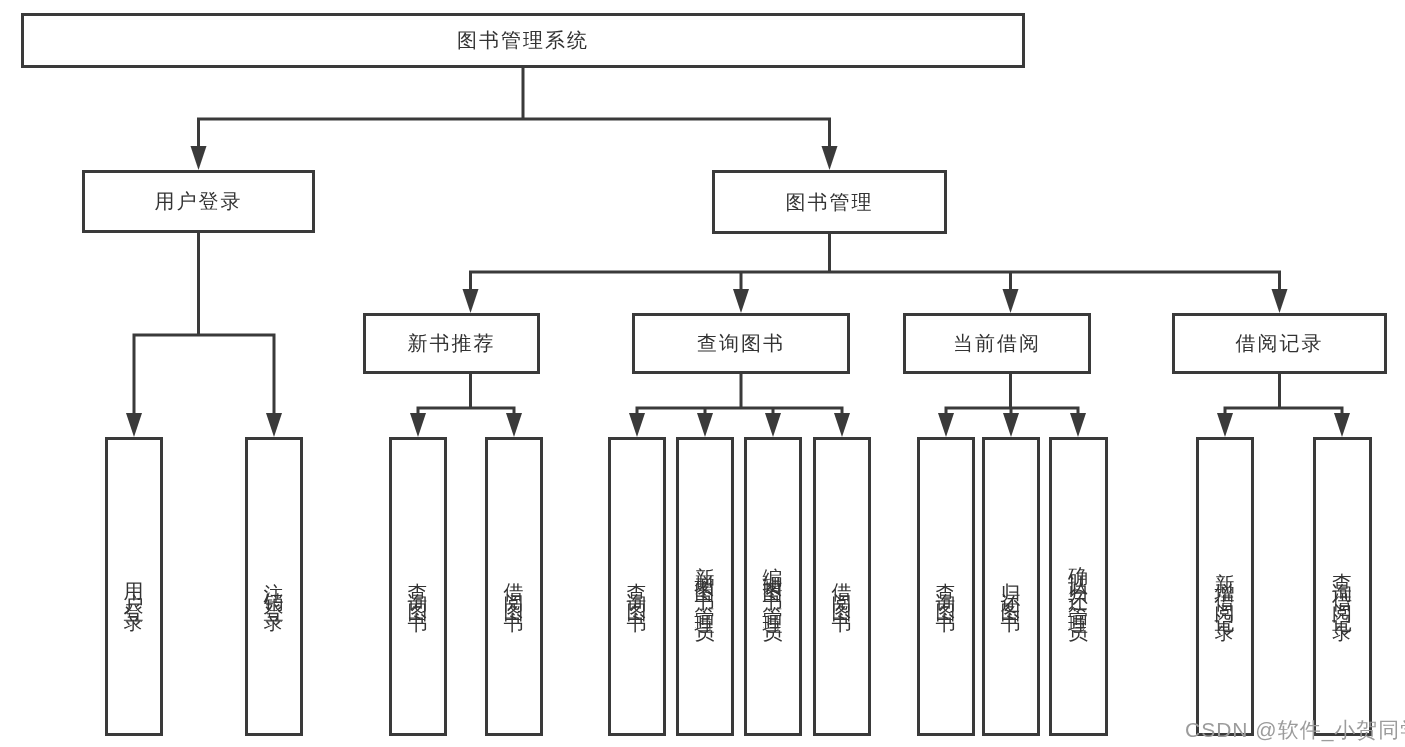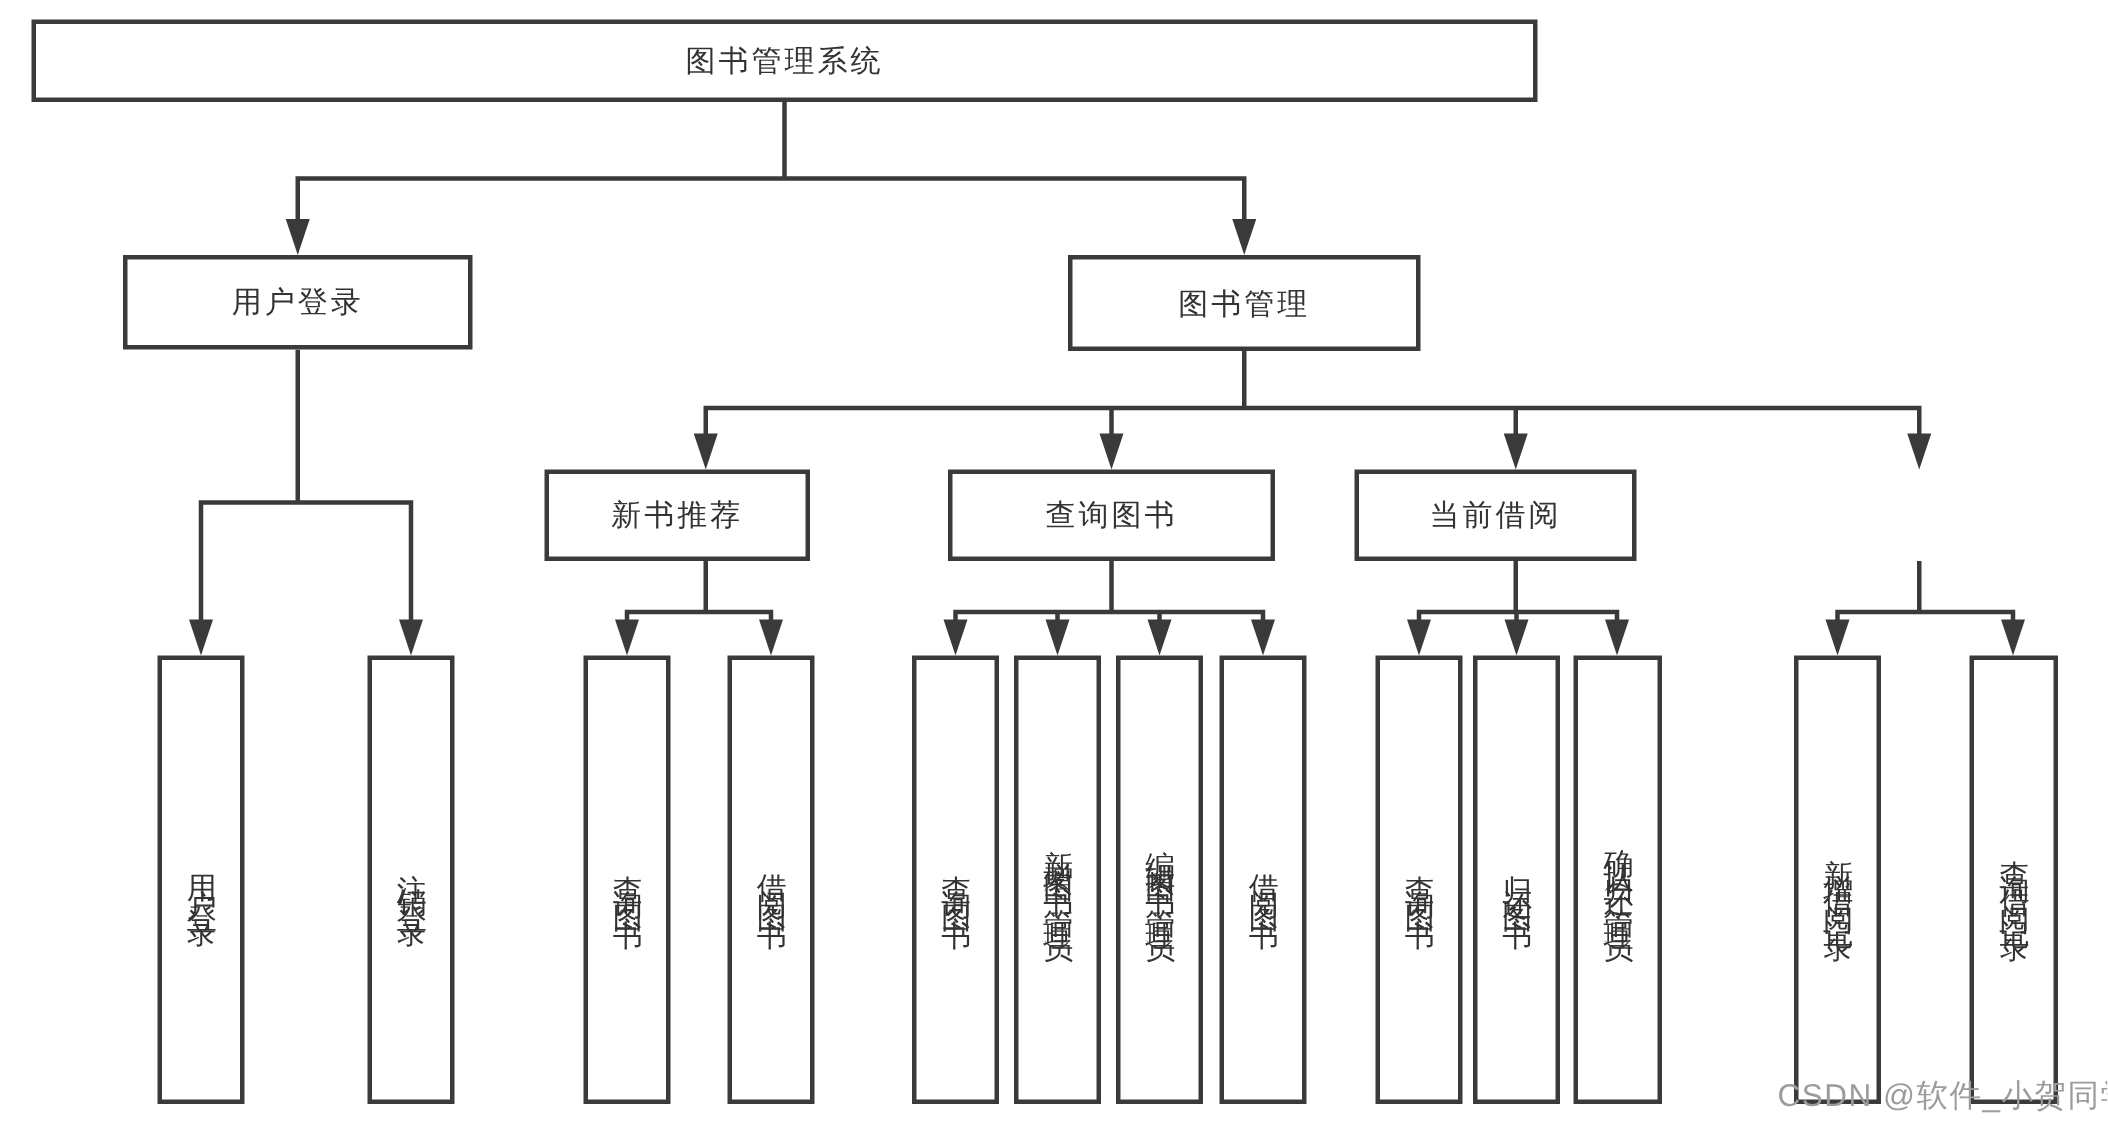--- a/index.html
+++ b/index.html
@@ -88,20 +88,21 @@
   </svg>
 
   <div class="node" style="left:21px; top:13px; width:1004px; height:55px;">图书管理系统</div>
 
   <div class="node" style="left:82px; top:170px; width:233px; height:63px;">用户登录</div>
   <div class="node" style="left:712px; top:170px; width:235px; height:64px;">图书管理</div>
 
   <div class="node" style="left:363px; top:313px; width:177px; height:61px;">新书推荐</div>
   <div class="node" style="left:632px; top:313px; width:218px; height:61px;">查询图书</div>
   <div class="node" style="left:903px; top:313px; width:188px; height:61px;">当前借阅</div>
+  <div class="node" style="left:1172px; top:313px; width:215px; height:61px;">借阅记录</div>
 
   <div class="node v" style="left:105px; top:437px; width:58px; height:299px;">用户登录</div>
   <div class="node v" style="left:245px; top:437px; width:58px; height:299px;">注销登录</div>
 
   <div class="node v" style="left:389px; top:437px; width:58px; height:299px;">查询图书</div>
   <div class="node v" style="left:485px; top:437px; width:58px; height:299px;">借阅图书</div>
 
   <div class="node v" style="left:608px; top:437px; width:58px; height:299px;">查询图书</div>
   <div class="node v long" style="left:676px; top:437px; width:58px; height:299px;">新增图书（管理员）</div>
   <div class="node v long" style="left:744px; top:437px; width:58px; height:299px;">编辑图书（管理员）</div>

